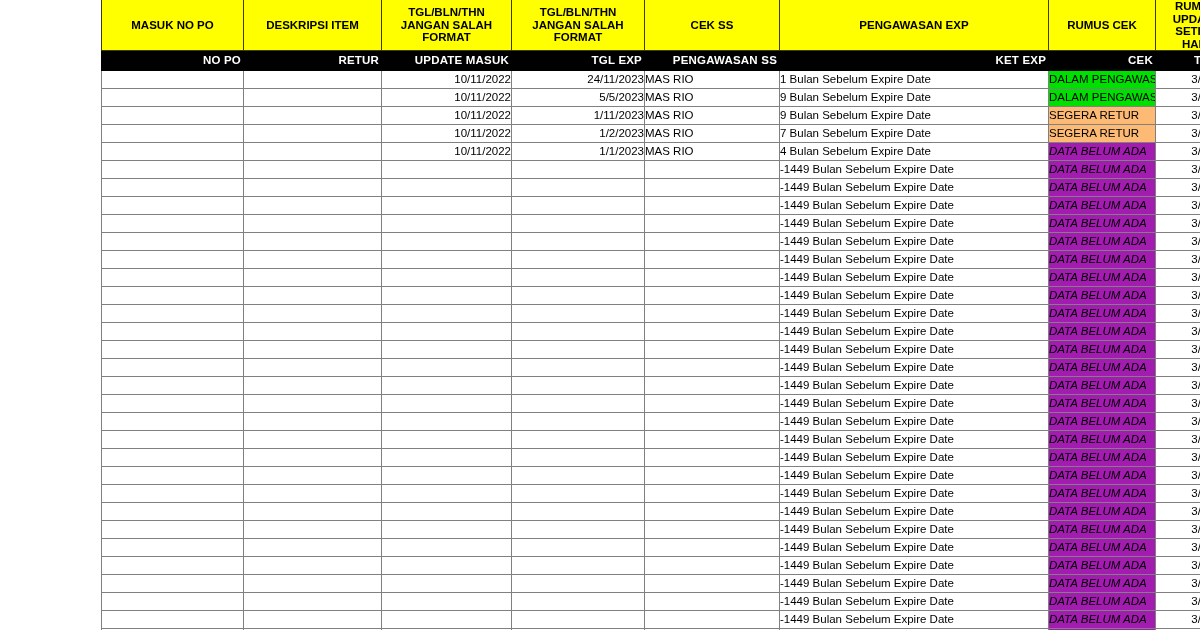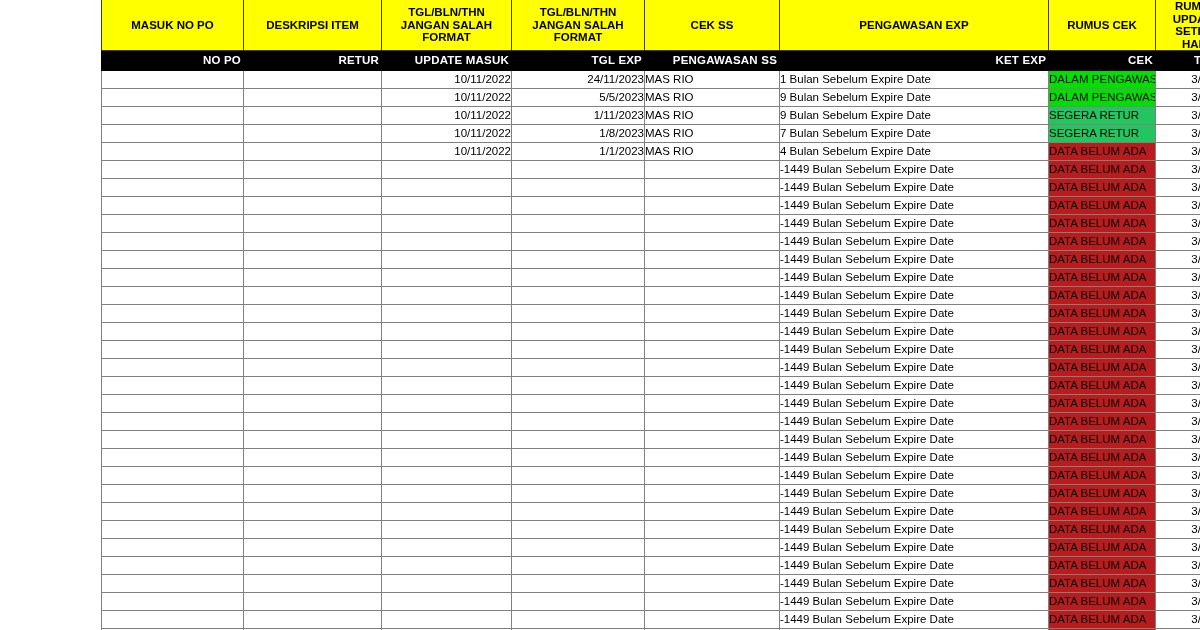--- a/index.html
+++ b/index.html
@@ -72,22 +72,22 @@
     padding: 0 2px;
     letter-spacing: 0.2px;
     vertical-align: middle;
   }
   
   td.c-nopo, td.c-item { background: #ffffff; }
   td.num { text-align: right; padding-right: 3px; }
   td.txt { text-align: left; padding-left: 3px; }
   td.status { text-align: left; padding-left: 3px; }
   td.status.green { background: #00e000; }
-  td.status.red   { background: #22c55e; }
-  td.status.plain { background: #b91c1c; }
+  td.status.red   { background: #fdba74; }
+  td.status.plain { background: #a21caf; font-style: italic; }
   
   col.w-nopo  { width: 142px; }
   col.w-item  { width: 138px; }
   col.w-tmasuk{ width: 130px; }
   col.w-texp  { width: 133px; }
   col.w-ss    { width: 134px; }
   col.w-ket   { width: 135px; }
   col.w-cek   { width: 107px; }
   col.w-today { width: 81px; }
   
@@ -180,21 +180,21 @@
             <td class="num">1/11/2023</td>
             <td class="txt">MAS RIO</td>
             <td class="txt">9 Bulan Sebelum Expire Date</td>
             <td class="status red">SEGERA RETUR</td>
             <td class="num">3/1/2023</td>
           </tr>
           <tr>
             <td class="c-nopo txt"></td>
             <td class="c-item txt"></td>
             <td class="num">10/11/2022</td>
-            <td class="num">1/8/2023</td>
+            <td class="num">1/2/2023</td>
             <td class="txt">MAS RIO</td>
             <td class="txt">7 Bulan Sebelum Expire Date</td>
             <td class="status red">SEGERA RETUR</td>
             <td class="num">3/1/2023</td>
           </tr>
           <tr>
             <td class="c-nopo txt"></td>
             <td class="c-item txt"></td>
             <td class="num">10/11/2022</td>
             <td class="num">1/1/2023</td>

